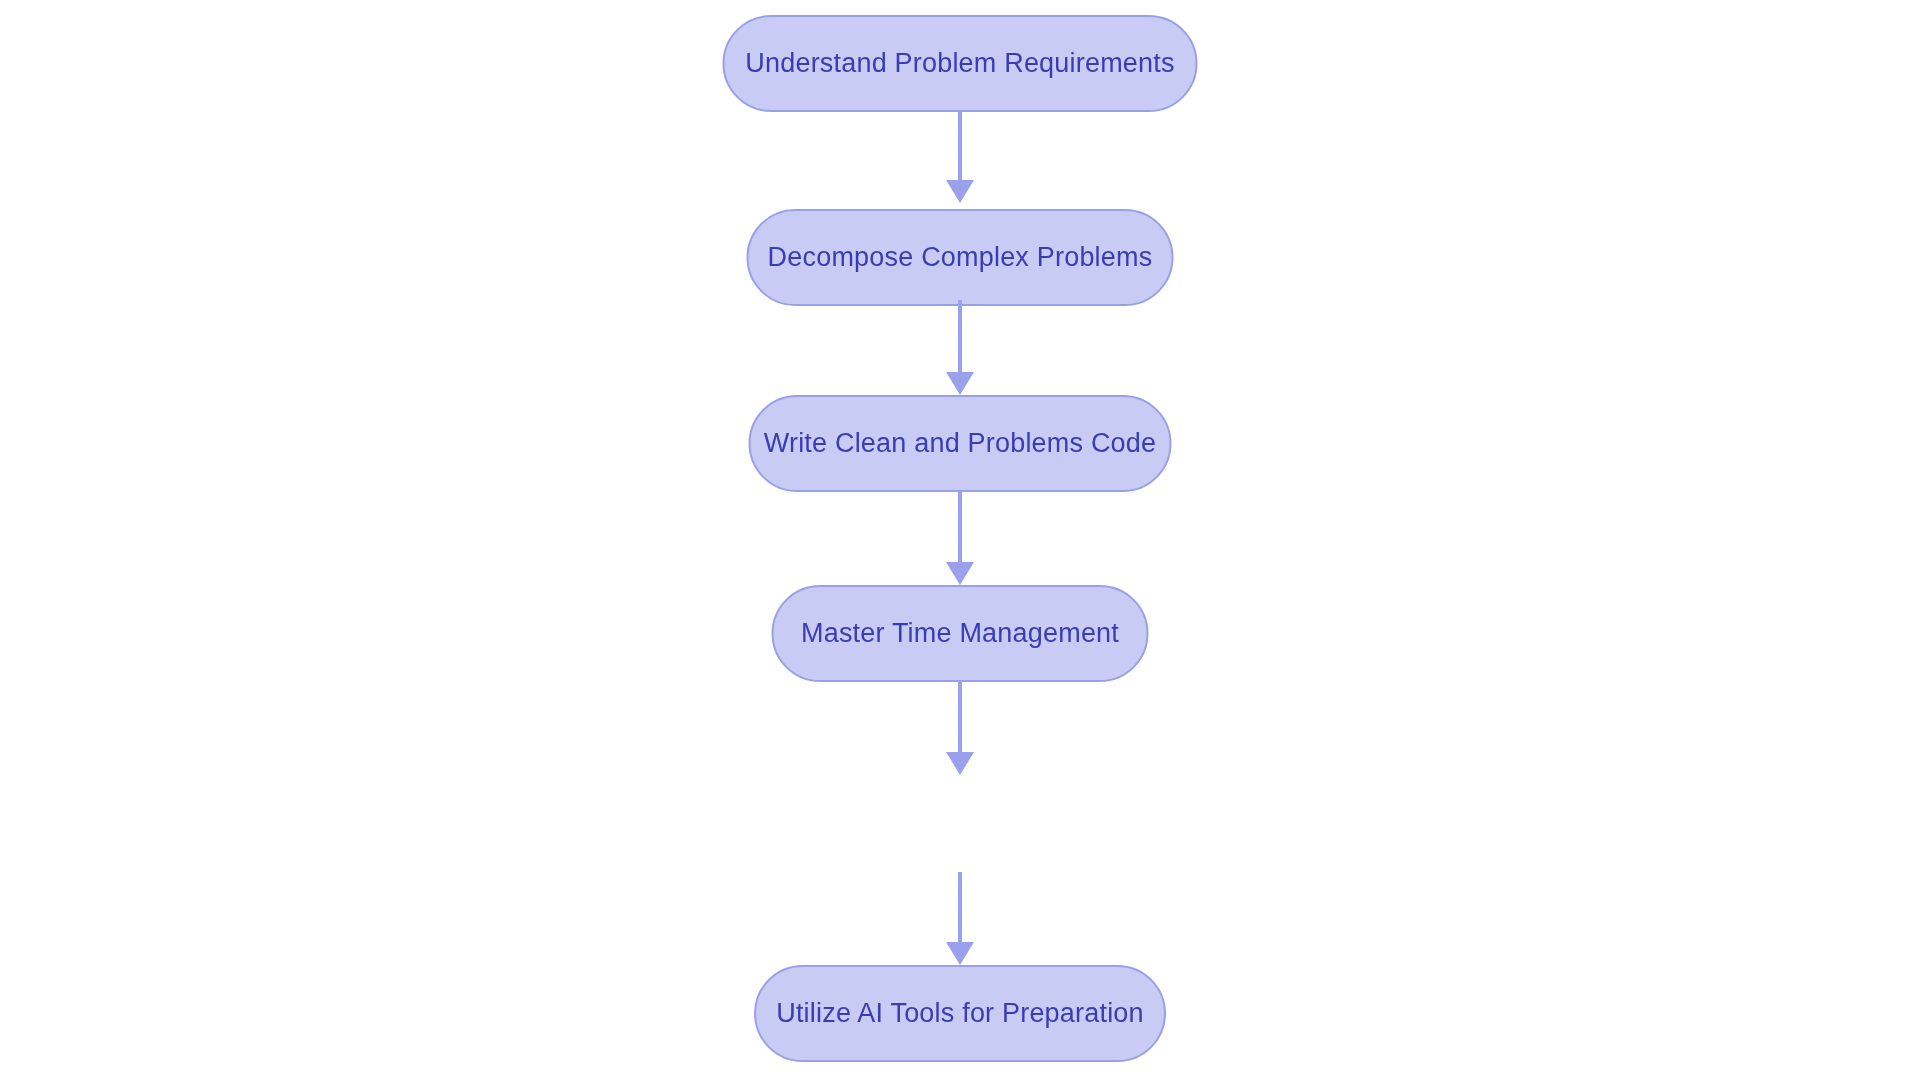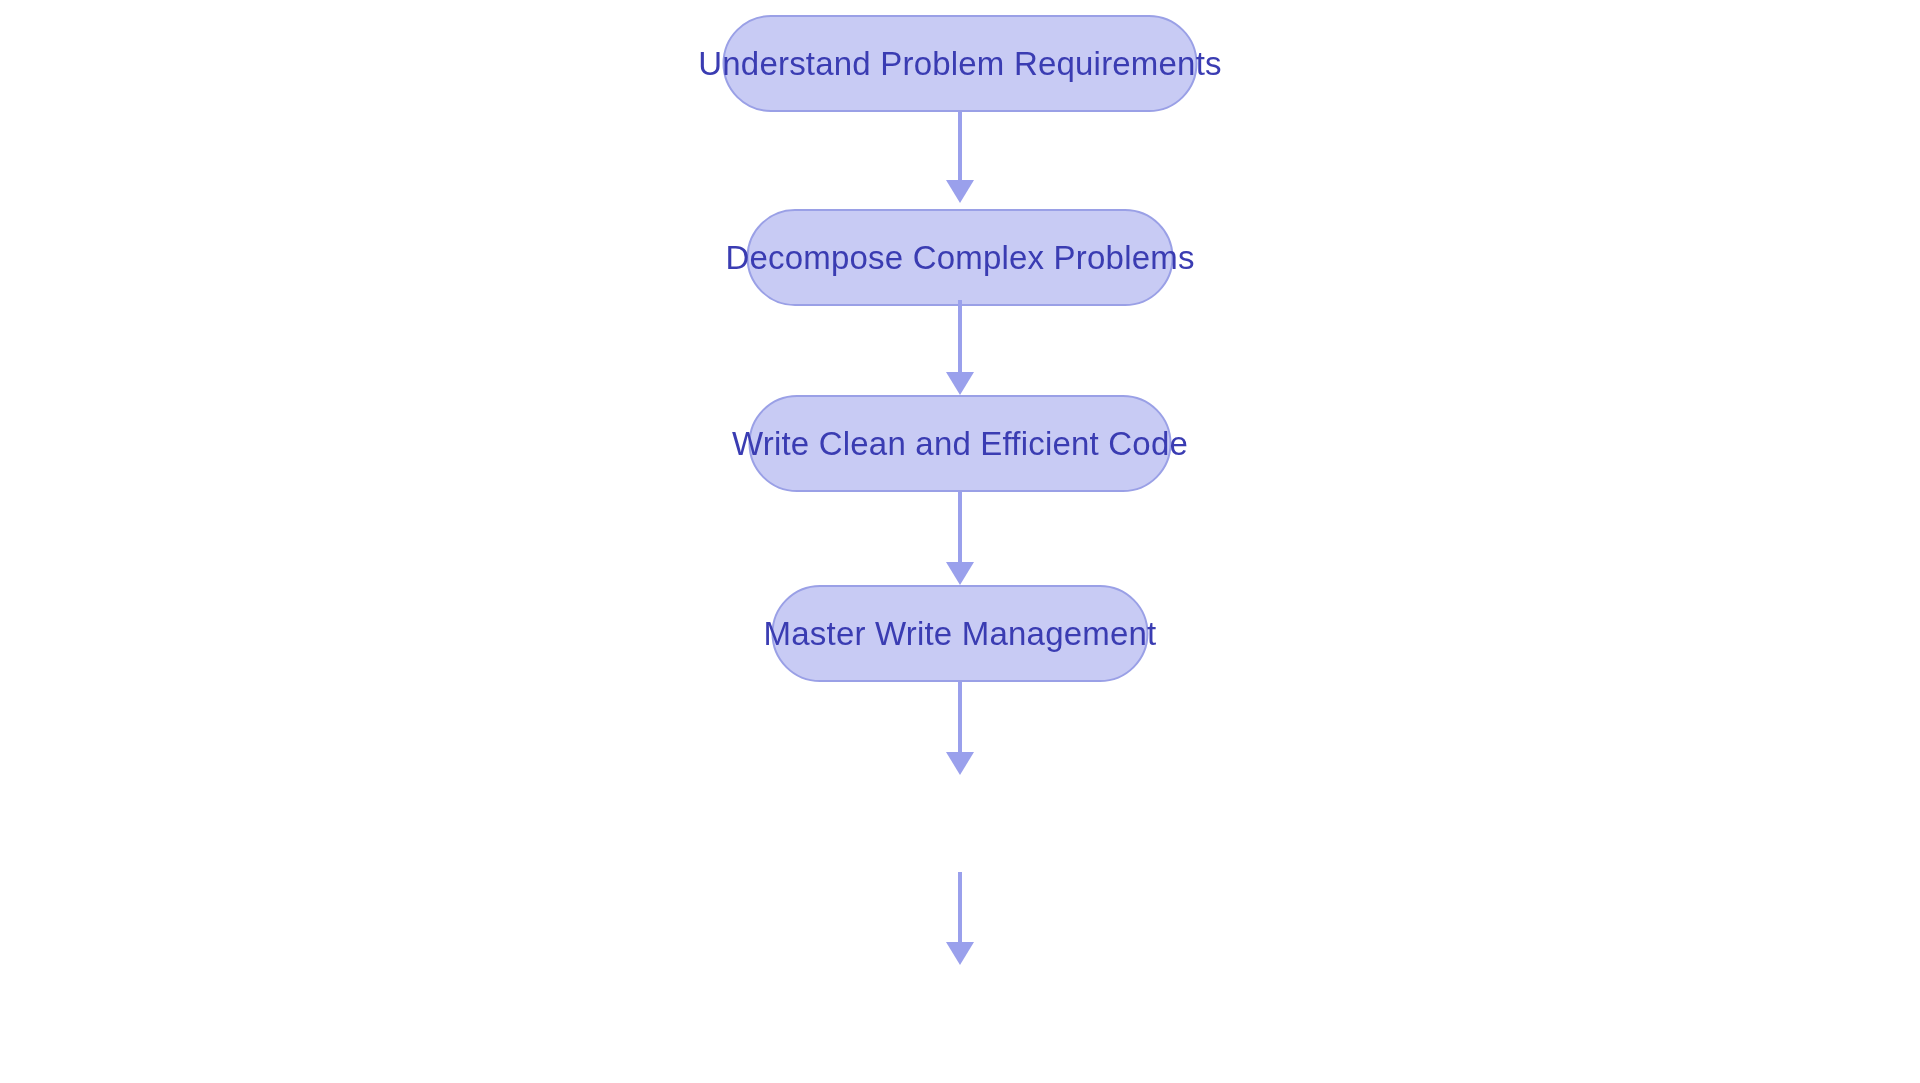--- a/index.html
+++ b/index.html
@@ -21,21 +21,21 @@
     background: var(--node-fill, #c8cbf4);
     border: 2px solid var(--node-border, #9aa0e6);
     border-radius: 49px;
     display: flex;
     align-items: center;
     justify-content: center;
     transform: translateX(-50%);
   }
   .node-label {
     color: var(--node-text, #3a3cb2);
-    font-size: 33px;
+    font-size: 27px;
     line-height: 1;
     white-space: nowrap;
     letter-spacing: 0.2px;
     text-align: right;
   }
   .edge {
     position: absolute;
     transform: translateX(-50%);
     display: flex;
     flex-direction: column;
@@ -59,24 +59,27 @@
 
 <div id="canvas" style="width: 1920px; height: 1083px;">
 
 <div class="node" style="left: 960px; top: 15px; width: 475px; height: 97px;">
       <span class="node-label">Understand Problem Requirements</span>
     </div>
     <div class="node" style="left: 960px; top: 209px; width: 427px; height: 97px;">
       <span class="node-label">Decompose Complex Problems</span>
     </div>
     <div class="node" style="left: 960px; top: 395px; width: 423px; height: 97px;">
-      <span class="node-label">Write Clean and Efficient Code</span>
+      <span class="node-label">Write Clean and Problems Code</span>
     </div>
     <div class="node" style="left: 960px; top: 585px; width: 377px; height: 97px;">
-      <span class="node-label">Master Write Management</span>
+      <span class="node-label">Master Time Management</span>
+    </div>
+    <div class="node" style="left: 960px; top: 965px; width: 412px; height: 97px;">
+      <span class="node-label">Utilize AI Tools for Preparation</span>
     </div>
     <div class="edge" style="left: 960px; top: 112px; height: 91px;">
       <div class="edge-line"></div>
       <div class="edge-head"></div>
     </div>
     <div class="edge" style="left: 960px; top: 300px; height: 95px;">
       <div class="edge-line"></div>
       <div class="edge-head"></div>
     </div>
     <div class="edge" style="left: 960px; top: 492px; height: 93px;">

